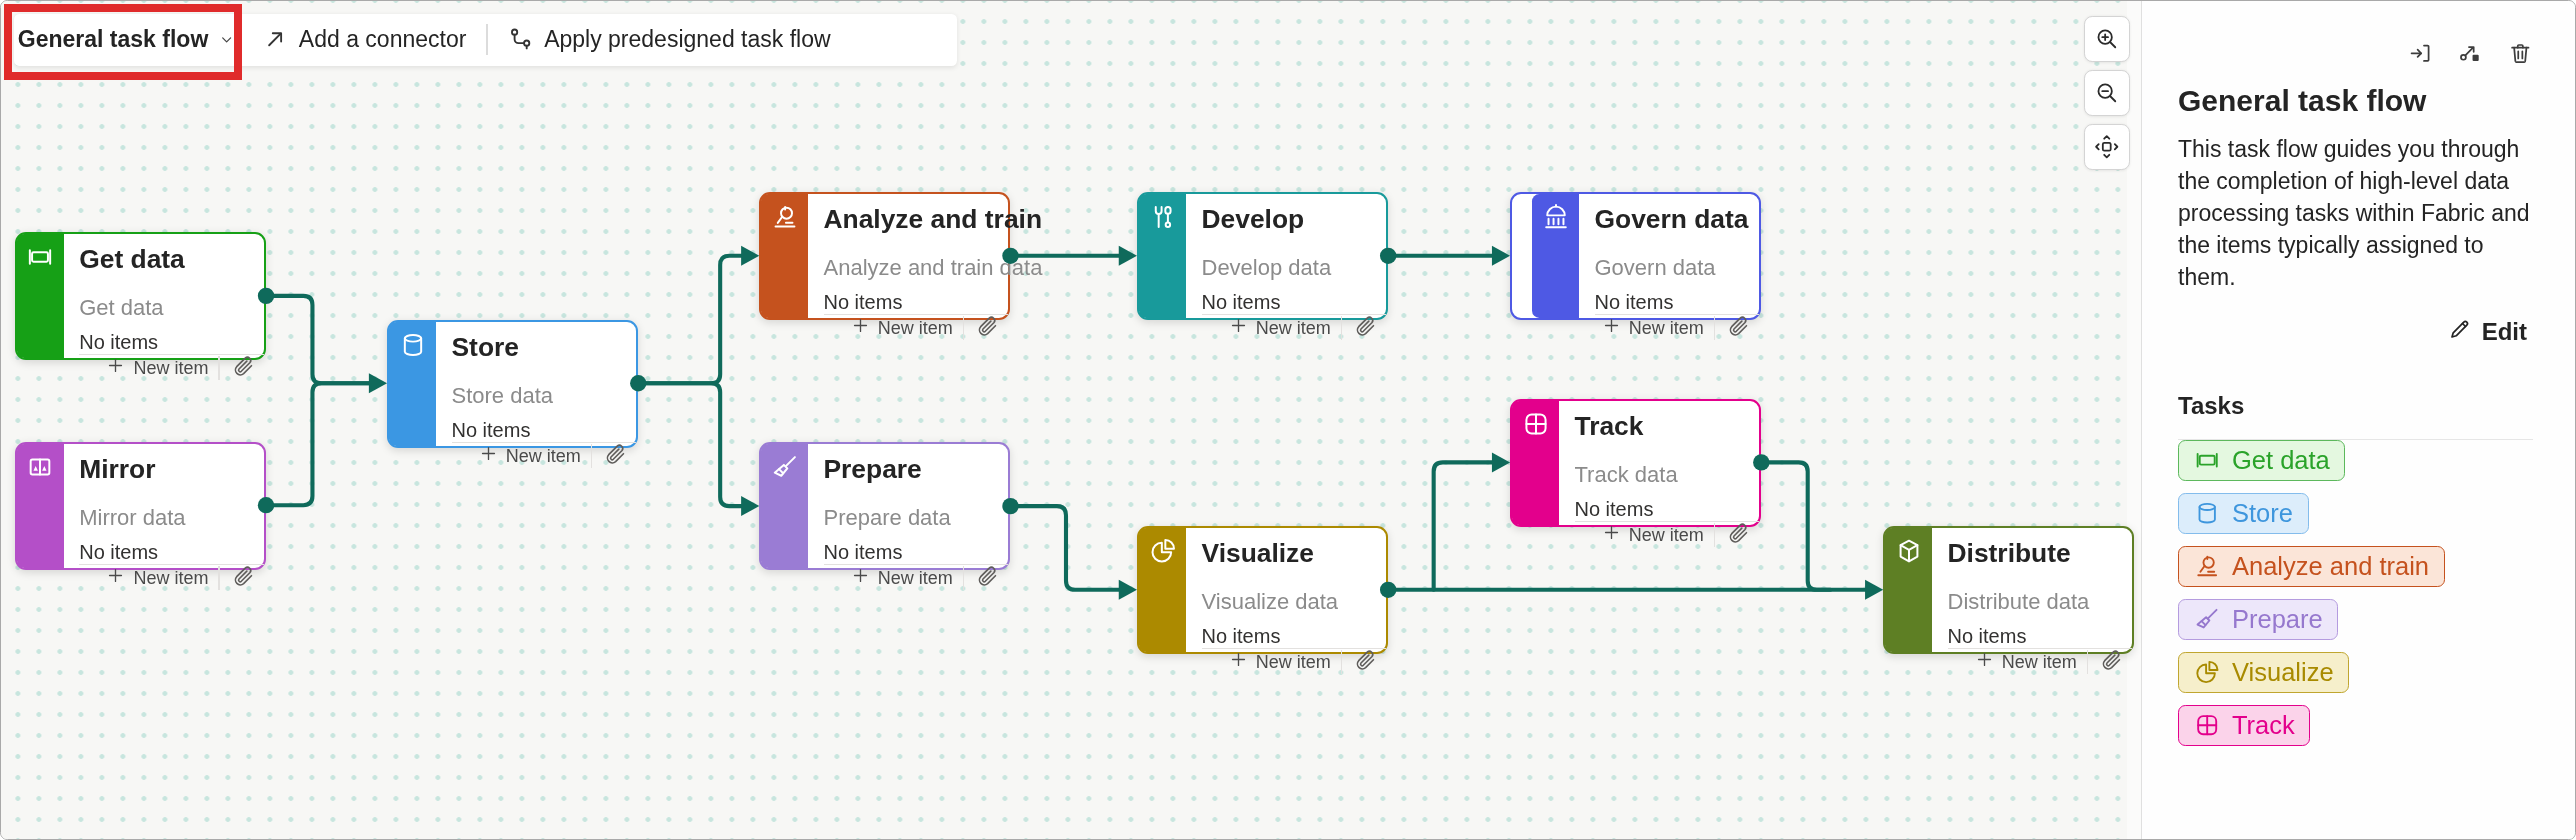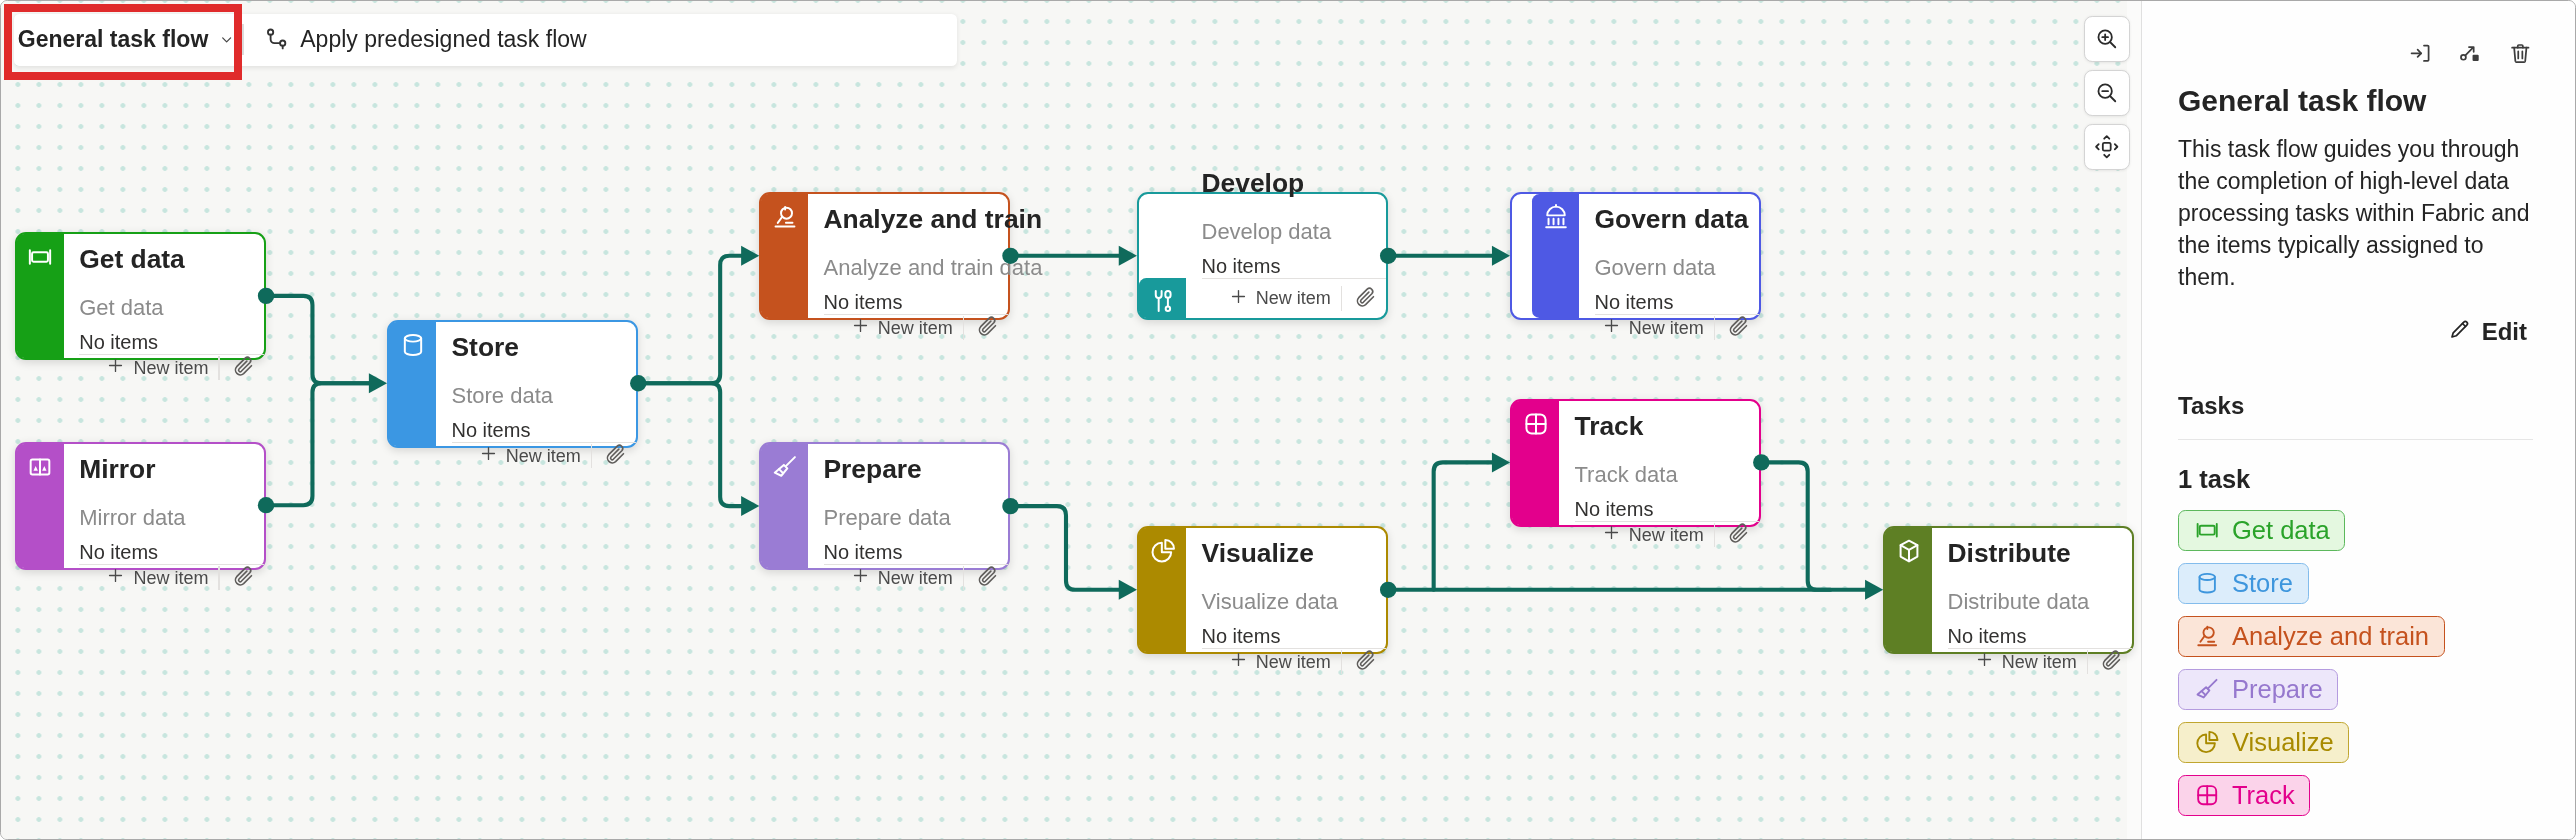--- a/index.html
+++ b/index.html
@@ -223,21 +223,21 @@
         </button>
         <span class="fdiv"></span>
         <button class="attach">
           <span class="clip icon"><svg viewBox="0 0 24 24">
                     <path d="M20.3 11.2l-8.2 8.2a5.1 5.1 0 0 1-7.2-7.2l8.9-8.9a3.4 3.4 0 0 1 4.8 4.8l-8.9 8.9a1.7 1.7 0 0 1-2.4-2.4l8.2-8.2"></path>
                   </svg></span>
         </button>
       </div>
     </div>
   </div>
-        <div class="node" style="left: 1136px; top: 191px; align-items: flex-end; --c: #189a9b;">
+        <div class="node" style="left: 1136px; top: 191px; --c: #189a9b;">
     <div class="stripe">
       <span class="nicon icon"><svg viewBox="0 0 24 24">
                 <path d="M5.8 3.5v3.4a2.5 2.5 0 0 0 5 0V3.5"></path>
                 <path d="M8.3 9.4v11.1"></path>
                 <rect x="14" y="3.5" width="4.5" height="5.8" rx="2.2"></rect>
                 <path d="M16.2 9.3v7.2"></path>
                 <circle cx="16.2" cy="18.6" r="1.9"></circle>
               </svg></span>
     </div>
     <div class="nbody">
@@ -404,20 +404,29 @@
       <button class="tb-btn flow-btn">
         <span>General task flow</span>
         <span class="chev icon">
             <svg viewBox="0 0 24 24">
               <path d="M6.5 9.5L12 15l5.5-5.5"></path>
             </svg>
           </span>
       </button>
       <span class="tb-sep"></span>
       <span class="tb-sep"></span>
+      <button class="tb-btn">
+        <span class="tb-icon icon">
+            <svg viewBox="0 0 24 24">
+              <path d="M6.5 17.5L17 7"></path>
+              <path d="M9.8 6.6h7.6v7.6"></path>
+            </svg>
+          </span>
+        <span>Add a connector</span>
+      </button>
       <span class="tb-sep"></span>
       <button class="tb-btn">
         <span class="tb-icon icon">
             <svg viewBox="0 0 24 24">
               <circle cx="6" cy="5.6" r="2.4"></circle>
               <path d="M6 8V12a3.6 3.6 0 0 0 3.6 3.6h4.9"></path>
               <circle cx="17" cy="15.6" r="2.4"></circle>
               <path d="M17 18v2.4"></path>
             </svg>
           </span>
@@ -486,21 +495,20 @@
       <button class="edit-btn">
         <span class="pencil icon"><svg viewBox="0 0 24 24">
               <path d="M4 20l1.2-4.2L15.8 5.2a2.1 2.1 0 0 1 3 3L8.2 18.8z"></path>
               <path d="M14.5 6.5l3 3"></path>
             </svg></span>
         <span>Edit</span>
       </button>
     </div>
     <div class="tasks-h">Tasks</div>
     <hr class="tasks-divider">
-    <div class="task-count">1 task</div>
     <div id="chips">
         <div class="chip" style="color: rgb(42, 163, 42); border-color: rgb(92, 184, 92); background: rgb(228, 248, 224);">
     <span class="chip-ic icon">
             <svg viewBox="0 0 24 24">
               <rect x="5.2" y="8" width="13.6" height="8" rx="1.2"></rect>
               <path d="M3.3 6.2v11.6M20.7 6.2v11.6"></path>
             </svg>
           </span>
     <span class="chip-label">Get data</span>
   </div>

